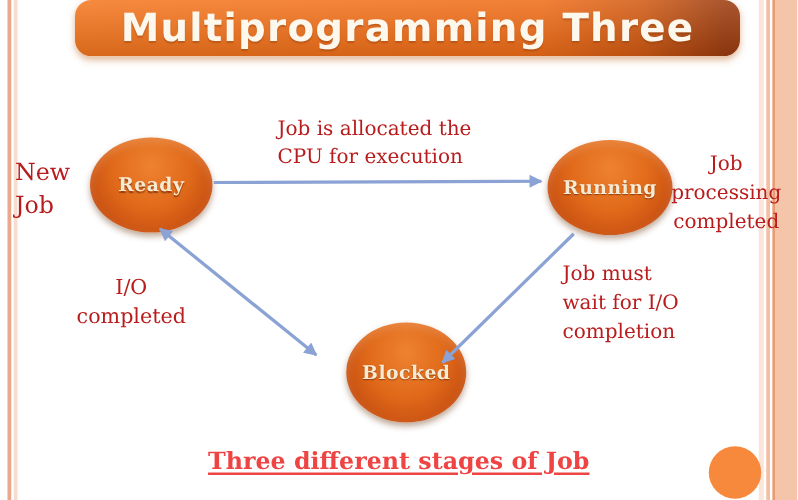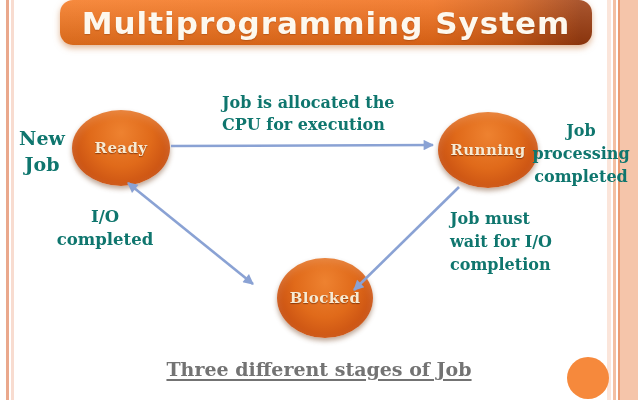--- a/index.html
+++ b/index.html
@@ -32,49 +32,49 @@
   .node-ready{left:72px;top:110px;width:98px;height:76px;}
   .node-running{left:438px;top:112px;width:100px;height:76px;}
   .node-blocked{left:253px;top:258px;width:96px;height:80px;margin-left:24px;}
   .node-label{color:#f7ead2;font-weight:bold;font-size:15px;letter-spacing:0.4px;
     text-shadow:0 1px 1px rgba(90,30,0,0.6);}
 
   
   svg.arrows{position:absolute;left:0;top:0;z-index:3;pointer-events:none;}
 
   
-  .lbl{position:absolute;color:#0f766e;font-weight:bold;white-space:pre-line;z-index:5;}
-  .lbl-newjob{left:12px;top:125px;width:60px;font-size:19px;line-height:26px;text-align:center;}
+  .lbl{position:absolute;color:#b91c1c;font-weight:normal;white-space:pre-line;z-index:5;}
+  .lbl-newjob{left:12px;top:125px;width:60px;font-size:19px;line-height:26px;text-align:left;}
   .lbl-cpu{left:222px;top:92px;width:190px;font-size:16px;line-height:22px;text-align:left;}
-  .lbl-io{left:45px;top:205px;width:120px;font-size:16.5px;line-height:23px;text-align:center;}
+  .lbl-io{left:45px;top:218px;width:120px;font-size:16.5px;line-height:23px;text-align:center;}
   .lbl-proc{left:521px;top:119px;width:120px;font-size:16px;line-height:23px;text-align:center;}
   .lbl-wait{left:450px;top:207px;width:128px;font-size:16px;line-height:23px;}
 
   
   .caption{position:absolute;left:0;top:358px;width:638px;text-align:center;z-index:5;
-    color:#737373;font-weight:bold;font-size:19px;
+    color:#ef4444;font-weight:bold;font-size:19px;
     text-decoration:underline;text-decoration-thickness:2px;text-underline-offset:3px;}
 
   
   .dot{position:absolute;left:567px;top:357px;width:42px;height:42px;border-radius:50%;
     background:#f6893c;z-index:6;}
 </style>
 </head>
 <body>
 
 <div class="stage">
 
   <div class="vstripe ls1"></div>
   <div class="vstripe ls2"></div>
   <div class="vstripe rs1"></div>
   <div class="vstripe rs2"></div>
   <div class="vstripe rband"></div>
 
   <div class="banner">
-    <span class="banner-text">Multiprogramming System</span>
+    <span class="banner-text">Multiprogramming Three</span>
   </div>
 
   <svg class="arrows" width="638" height="400" viewBox="0 0 638 400">
     <defs>
       <marker id="ah" viewBox="0 0 10 10" refX="9" refY="5" markerWidth="4.5" markerHeight="4" orient="auto-start-reverse">
         <path d="M0,0 L10,5 L0,10 Z" fill="#8aa2d4"></path>
       </marker>
     </defs>
     <line x1="171" y1="146" x2="433" y2="145" stroke="#8aa2d4" stroke-width="2.6" marker-end="url(#ah)"></line>
     <line x1="128" y1="183" x2="253" y2="284" stroke="#8aa2d4" stroke-width="2.6" marker-start="url(#ah)" marker-end="url(#ah)"></line>

